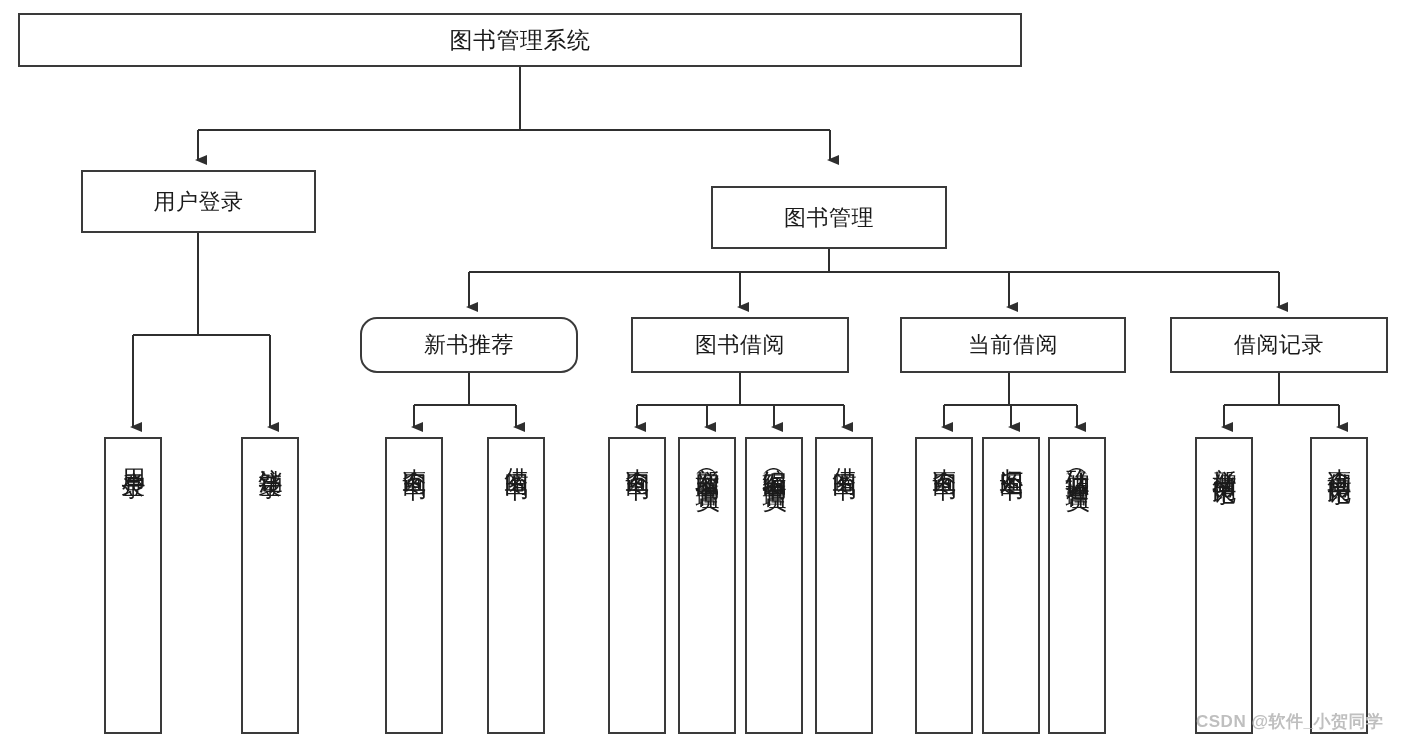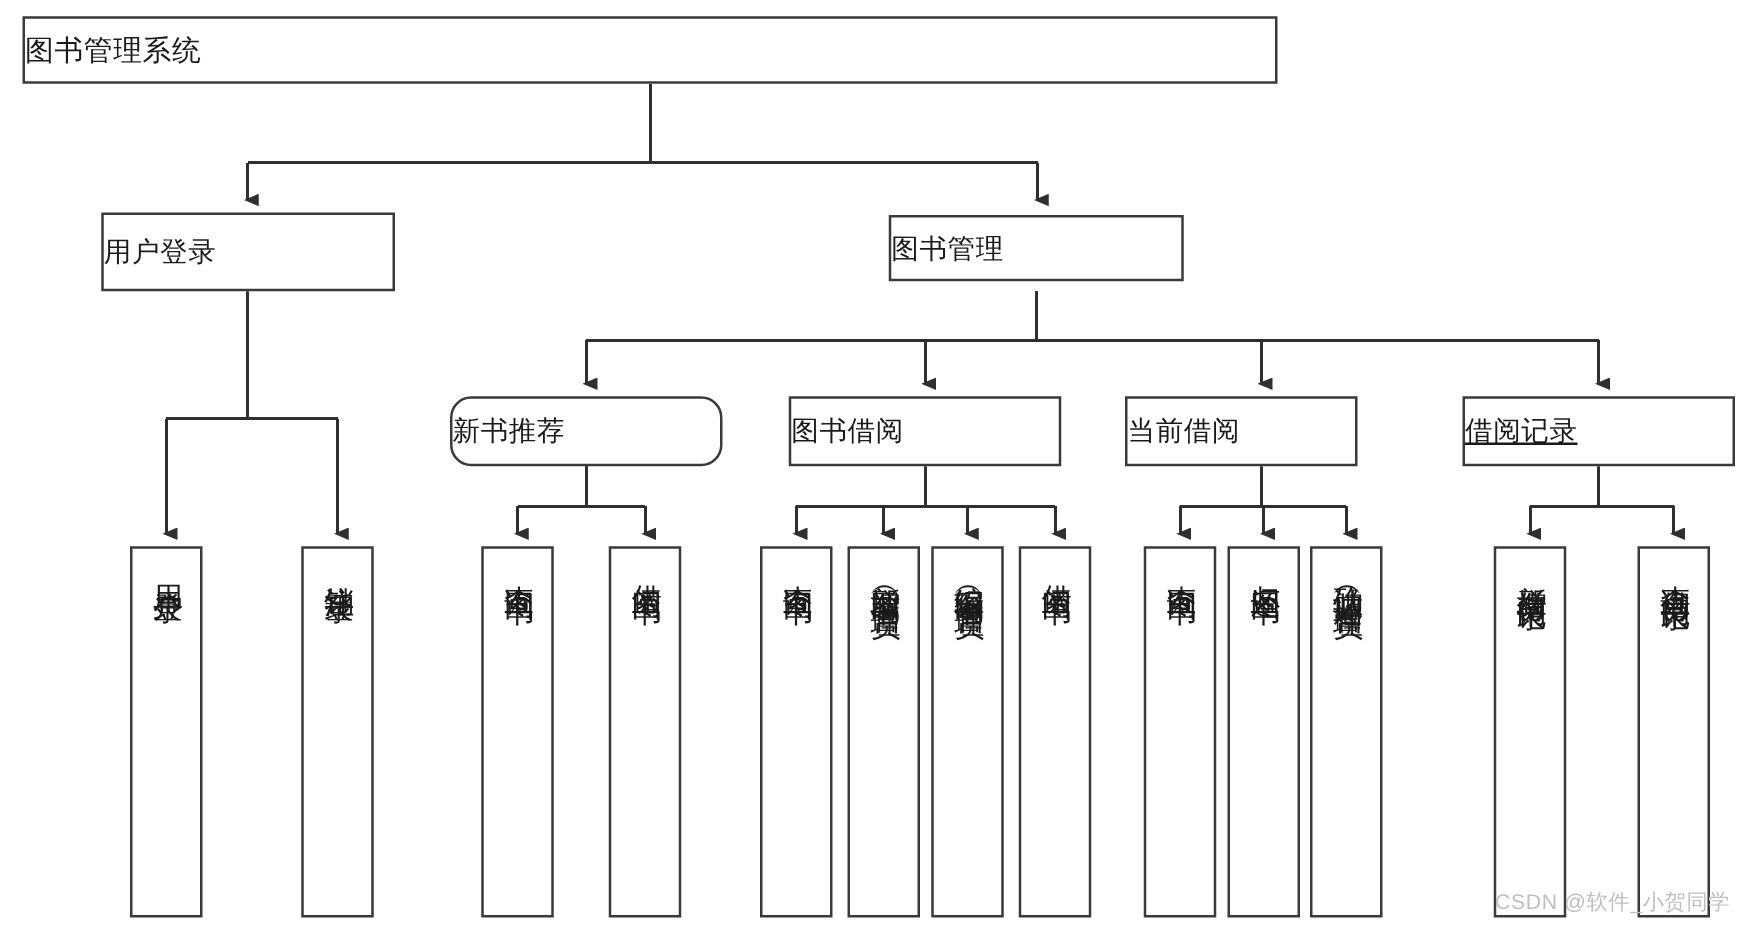--- a/index.html
+++ b/index.html
@@ -25,20 +25,21 @@
     height: 747px;
     pointer-events: none;
   }
   .node {
     position: absolute;
     box-sizing: border-box;
     background: #ffffff;
     border: 2px solid #3a3a3a;
     display: flex;
     align-items: center;
+    justify-content: center;
     color: #1a1a1a;
   }
   .node-label {
     display: block;
     text-align: center;
     line-height: 1.05;
     letter-spacing: 0.5px;
   }
   .h-node .node-label {
     font-size: 22px;
@@ -124,34 +125,34 @@
     </g>
   </svg>
 
   <div class="node root h-node" style="left:18px; top:13px; width:1004px; height:54px;">
     <span class="node-label">图书管理系统</span>
   </div>
 
   <div class="node h-node" style="left:81px; top:170px; width:235px; height:63px;">
     <span class="node-label">用户登录</span>
   </div>
-  <div class="node h-node" style="left:711px; top:172px; width:236px; height:53px;">
+  <div class="node h-node" style="left:711px; top:186px; width:236px; height:63px;">
     <span class="node-label">图书管理</span>
   </div>
 
   <div class="node h-node" style="left:360px; top:317px; width:218px; height:56px;border-radius:17px;">
     <span class="node-label">新书推荐</span>
   </div>
   <div class="node h-node" style="left:631px; top:317px; width:218px; height:56px;font-family:Liberation Serif, serif;">
     <span class="node-label">图书借阅</span>
   </div>
-  <div class="node h-node" style="left:900px; top:317px; width:186px; height:56px;">
+  <div class="node h-node" style="left:900px; top:317px; width:226px; height:56px;">
     <span class="node-label">当前借阅</span>
   </div>
-  <div class="node h-node" style="left:1170px; top:317px; width:218px; height:56px;text-decoration:underline;">
+  <div class="node h-node" style="left:1170px; top:317px; width:218px; height:56px;">
     <span class="node-label">借阅记录</span>
   </div>
 
   <div class="node leaf" style="left:104px; top:437px; width:58px; height:297px;">
     <span class="node-label">用户登录</span>
   </div>
   <div class="node leaf" style="left:241px; top:437px; width:58px; height:297px;">
     <span class="node-label">注销登录</span>
   </div>
   <div class="node leaf" style="left:385px; top:437px; width:58px; height:297px;">
@@ -181,15 +182,15 @@
   <div class="node leaf" style="left:1048px; top:437px; width:58px; height:297px;">
     <span class="node-label">确认归还（管理员）</span>
   </div>
   <div class="node leaf" style="left:1195px; top:437px; width:58px; height:297px;">
     <span class="node-label">新增借阅记录</span>
   </div>
   <div class="node leaf" style="left:1310px; top:437px; width:58px; height:297px;">
     <span class="node-label">查询借阅记录</span>
   </div>
 
-  <div class="watermark" style="left:1196px; top:710px;">CSDN @软件_小贺同学</div>
+  <div class="watermark" style="left:1196px; top:710px;font-weight:bold;">CSDN @软件_小贺同学</div>
 
 </div>
 
 </body></html>

